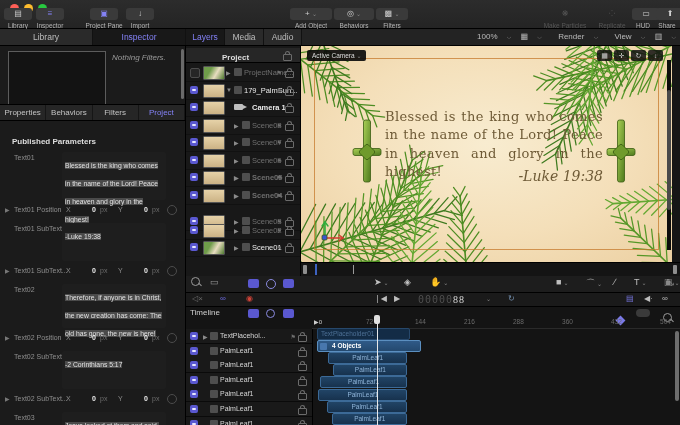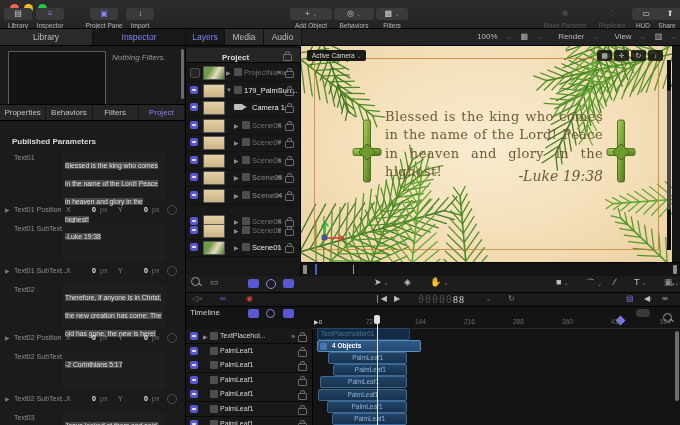--- a/index.html
+++ b/index.html
@@ -291,21 +291,21 @@
         </div>
         <div class="lrow" style="top: 35.5px;">
           <span class="cb"></span>
           <span class="thumb scene"></span>
           <span class="ldisc" style="left:40px">▼</span>
           <span class="lgico" style="left:48px"></span>
           <span class="lname" style="left:58px">179_PalmSun...</span>
           <span class="rico" style="right:18px">⚑</span>
           <span class="lock" style="right:6px;top:7px"></span>
         </div>
-        <div class="lrow" style="top: 53px;">
+        <div class="lrow" style="top: 53px; font-weight: bold;">
           <span class="cb"></span>
           <span class="thumb scene"></span>
           <span class="camico" style="left:48px"></span>
           <span class="lname" style="left:66px">Camera 1</span>
           <span class="lock" style="right:6px;top:7px"></span>
         </div>
         <div class="lrow dim" style="top: 70.5px;">
           <span class="cb"></span>
           <span class="thumb scene"></span>
           <span class="ldisc" style="left:48px">▶</span>

